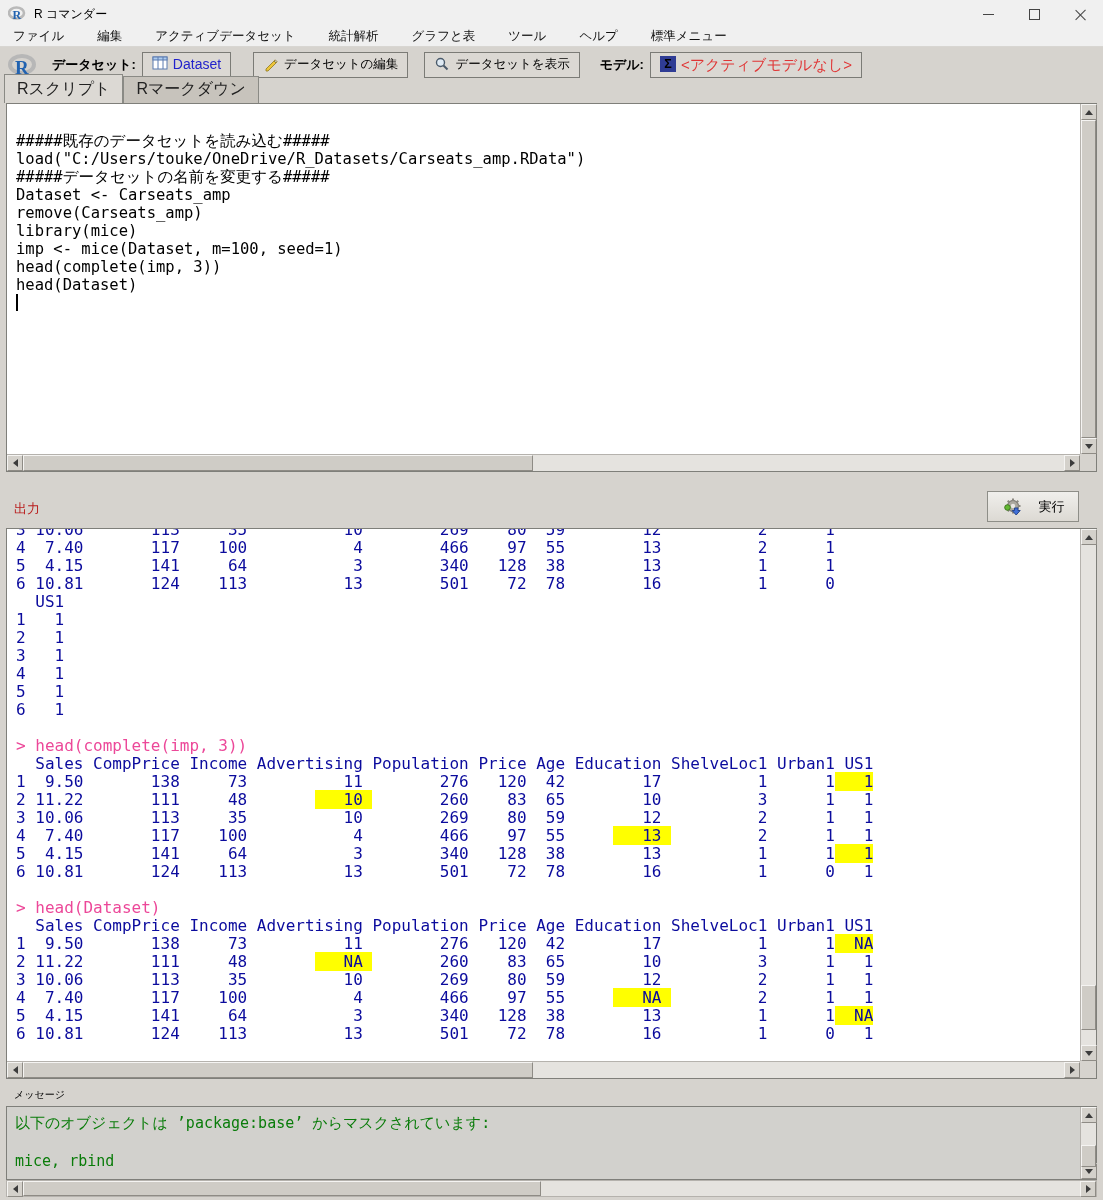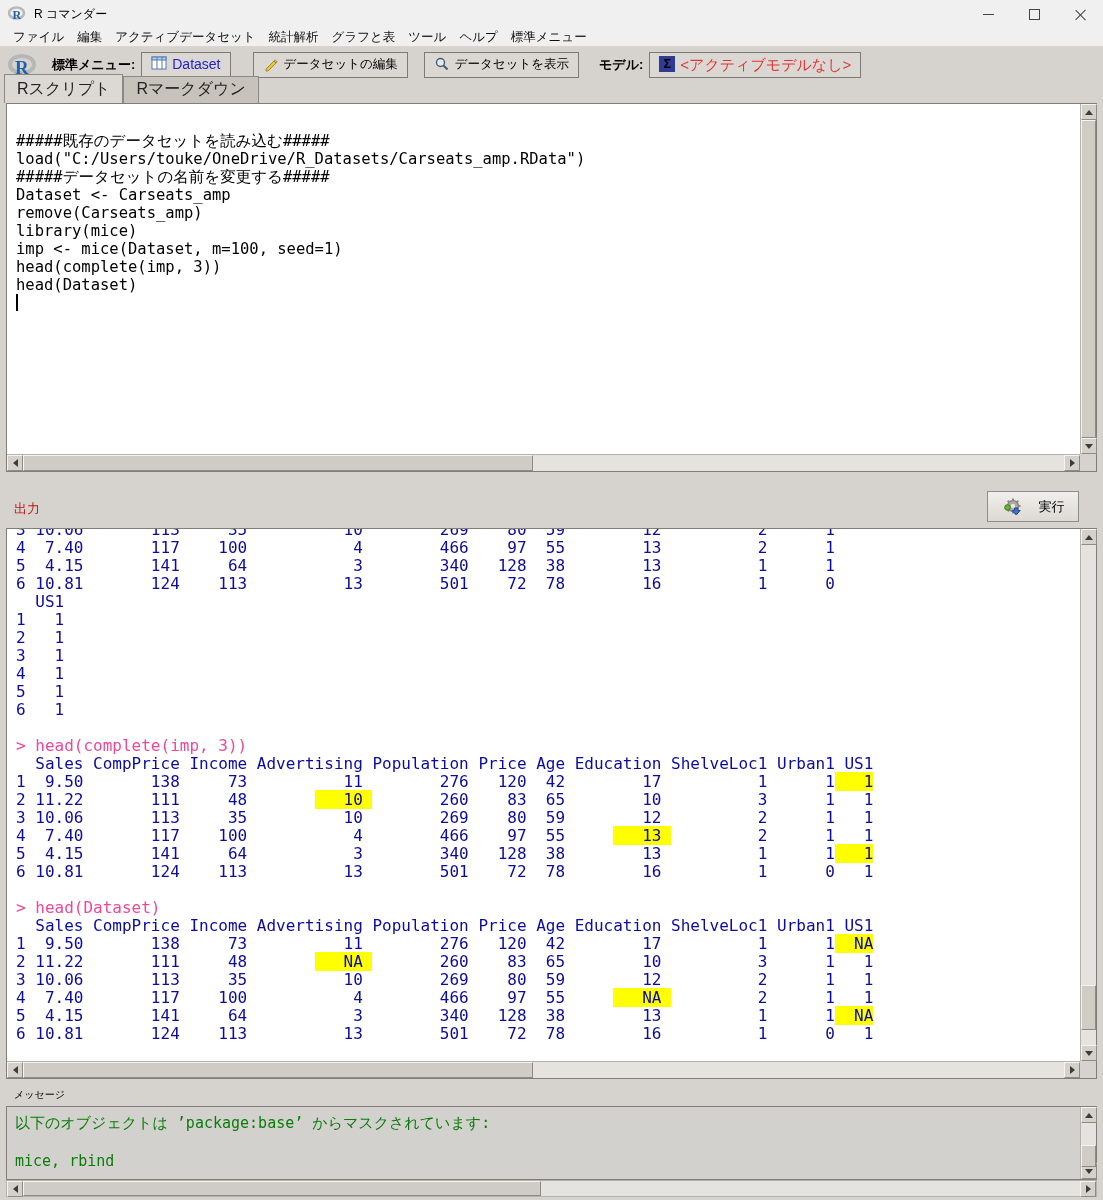--- a/index.html
+++ b/index.html
@@ -12,21 +12,21 @@
   .win-btns{margin-left:auto;display:flex;height:28px;}
   .win-btn{width:46px;height:28px;display:flex;align-items:center;justify-content:center;}
   .glyph-min{width:11px;height:1px;background:#444;}
   .glyph-max{width:9px;height:9px;border:1px solid #444;}
   .glyph-close{position:relative;width:11px;height:11px;}
   .glyph-close::before,.glyph-close::after{content:"";position:absolute;left:5px;top:-1px;width:1.4px;height:14px;background:#444;}
   .glyph-close::before{transform:rotate(45deg);}
   .glyph-close::after{transform:rotate(-45deg);}
 
   
-  #menubar{position:absolute;left:0;top:28px;width:1103px;height:18px;background:#f0f0f0;display:flex;align-items:center;border-bottom:1px solid #d8d6d2;}
+  #menubar{position:absolute;left:0;top:28px;width:1103px;height:18px;background:#f0f0f0;display:flex;align-items:flex-start;border-bottom:1px solid #d8d6d2;gap:20px;}
   .menu-item{font-size:12.5px;color:#111;margin-left:13px;white-space:nowrap;}
 
   
   #toolbar{position:absolute;left:0;top:47px;width:1103px;height:36px;display:flex;align-items:center;}
   .tb-label{font-size:13px;font-weight:bold;color:#000;white-space:nowrap;}
   .tb-btn{display:flex;align-items:flex-start;gap:5px;background:#dbd8d3;border:1px solid #7b7b76;padding:3px 9px;height:26px;box-sizing:border-box;white-space:nowrap;}
   .tb-btn span{font-size:12.5px;color:#000;}
   #dataset-btn span{color:#2222cc;font-size:14px;}
   #model-btn span.model-val{color:#e03535;font-size:15px;}
   .sigma-box{width:16px;height:16px;background:#2f3c94;color:#fff;font-size:11px;font-weight:bold;display:flex;align-items:center;justify-content:center;}
@@ -108,21 +108,21 @@
       <span class="menu-item">ツール</span>
       <span class="menu-item">ヘルプ</span>
       <span class="menu-item">標準メニュー</span>
     </div>
 
   <div id="toolbar">
     <svg width="30" height="25" viewBox="0 0 30 25" style="margin-left:8px">
       <ellipse cx="14" cy="11.5" rx="12" ry="8.5" fill="none" stroke="#b7b7b7" stroke-width="4"></ellipse>
       <text x="7" y="21" font-size="19" font-weight="bold" fill="#2162b0" font-family="Liberation Serif,serif">R</text>
     </svg>
-    <span class="tb-label" style="margin-left:14px">標準メニュー:</span>
+    <span class="tb-label" style="margin-left:14px">データセット:</span>
     <div class="tb-btn" id="dataset-btn" style="margin-left:6px">
       <svg width="16" height="14" viewBox="0 0 16 14">
         <rect x="1" y="1" width="14" height="12" fill="#fff" stroke="#5a7ab0"></rect>
         <rect x="1" y="1" width="14" height="3" fill="#aecdf0" stroke="#5a7ab0"></rect>
         <line x1="6" y1="1" x2="6" y2="13" stroke="#5a7ab0"></line>
         <line x1="11" y1="1" x2="11" y2="13" stroke="#5a7ab0"></line>
       </svg>
       <span>Dataset</span>
     </div>
     <div class="tb-btn" style="margin-left:22px">

